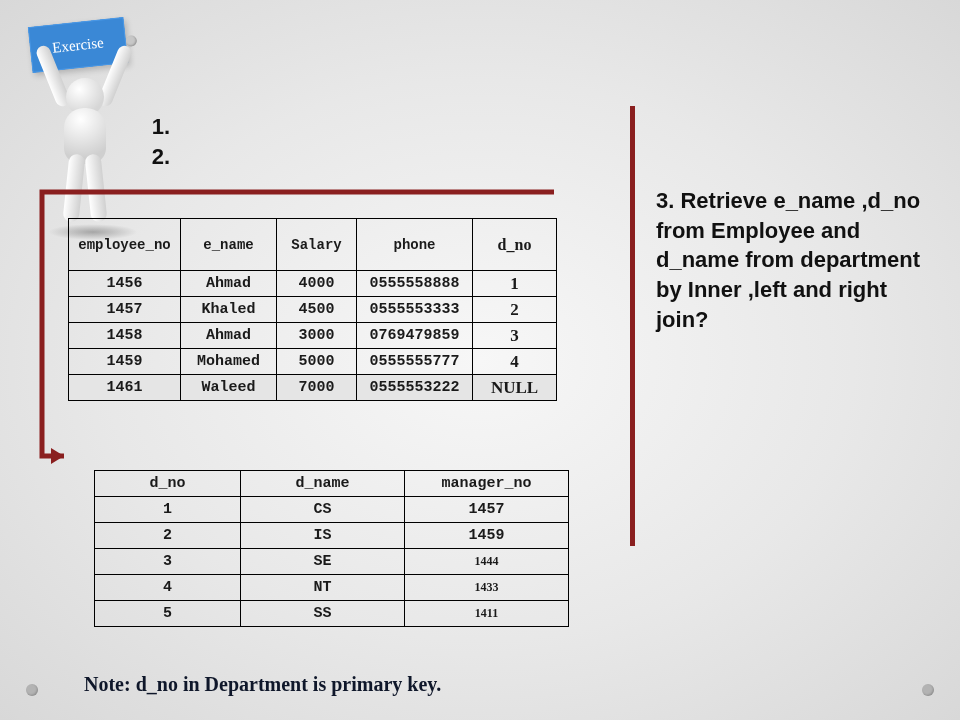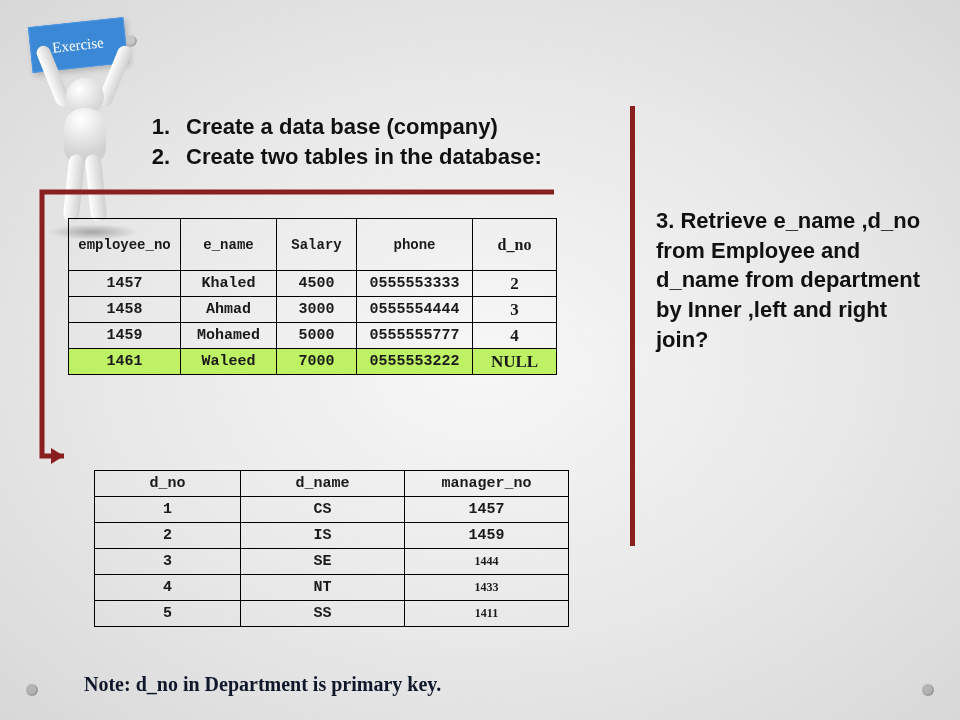--- a/index.html
+++ b/index.html
@@ -73,39 +73,39 @@
 
   
   .divider{
     position:absolute; top:106px; left:630px; width:5px; height:440px;
     background:#8a1f1f;
   }
 
   
   .rightq{
     position:absolute; top:186px; left:656px; width:280px;
-    font-size:22px; font-weight:bold; color:#111; line-height:1.35;margin-top:20px;
+    font-size:22px; font-weight:bold; color:#111; line-height:1.35;
   }
 
   
   .table-wrap-1{position:absolute; top:218px; left:68px;}
   table{border-collapse:collapse;}
   .tbl1 th,.tbl1 td,.tbl2 th,.tbl2 td{
     border:1px solid #000; text-align:center; font-weight:bold;
   }
   .tbl1 th{height:52px; font-size:14px; font-family:"Courier New",monospace; font-weight:bold; background:transparent;margin-top:36px;}
   .tbl1 td{height:26px; font-size:15px; font-family:"Courier New",monospace;}
   .tbl1 .c1{width:112px;}
   .tbl1 .c2{width:96px;}
   .tbl1 .c3{width:80px;}
   .tbl1 .c4{width:116px;text-align:center;}
   .tbl1 .c5{width:84px;}
   .tbl1 th.c5{font-family:Georgia,serif;font-size:16px;}
   .tbl1 td.c5{font-family:Georgia,serif;font-size:17px;}
-  .tbl1 tr.hl td{background:#bef264;}
+  .tbl1 tr.hl td{background:#e5e5e5;}
 
   
   .table-wrap-2{position:absolute; top:470px; left:94px;}
   .tbl2 th,.tbl2 td{height:26px; font-size:15px; font-family:"Courier New",monospace;}
   .tbl2 .d1{width:146px;}
   .tbl2 .d2{width:164px;}
   .tbl2 .d3{width:164px;}
   .tbl2 td.serif{font-family:Georgia,serif;font-size:12px;}
 
   
@@ -138,25 +138,23 @@
   <div class="head"></div>
   <div class="torso"></div>
   <div class="leg-l"></div>
   <div class="leg-r"></div>
   <div class="mascot-shadow"></div>
 </div>
 
 <div class="top-list">
   <div class="row">
     <span class="num">1.</span>
-    <span>Create a data base (company)</span>
   </div>
   <div class="row">
     <span class="num">2.</span>
-    <span>Create two tables in the database:</span>
   </div>
 </div>
 
 <div class="divider"></div>
 
 <div class="rightq">3. Retrieve e_name ,d_no from Employee and d_name from department by Inner ,left and right join?</div>
 
 <svg class="arrow" viewBox="0 0 520 276">
   <path d="M518 4 L6 4 L6 268 L28 268" fill="none" stroke="#8a1f1f" stroke-width="5"></path>
   <path d="M28 268 l-13 -8 l0 16 z" fill="#8a1f1f"></path>
@@ -168,31 +166,38 @@
       <tr>
         <th class="c1">employee_no</th>
         <th class="c2">e_name</th>
         <th class="c3">Salary</th>
         <th class="c4">phone</th>
         <th class="c5">d_no</th>
       </tr>
     </thead>
     <tbody id="tbl1-body">
         <tr>
+          <td class="c1">1456</td>
+          <td class="c2">Ahmad</td>
+          <td class="c3">4000</td>
+          <td class="c4">0555558888</td>
+          <td class="c5">1</td>
+        </tr>
+        <tr>
           <td class="c1">1457</td>
           <td class="c2">Khaled</td>
           <td class="c3">4500</td>
           <td class="c4">0555553333</td>
           <td class="c5">2</td>
         </tr>
         <tr>
           <td class="c1">1458</td>
           <td class="c2">Ahmad</td>
           <td class="c3">3000</td>
-          <td class="c4">0555554444</td>
+          <td class="c4">0769479859</td>
           <td class="c5">3</td>
         </tr>
         <tr>
           <td class="c1">1459</td>
           <td class="c2">Mohamed</td>
           <td class="c3">5000</td>
           <td class="c4">0555555777</td>
           <td class="c5">4</td>
         </tr>
         <tr class="hl">

